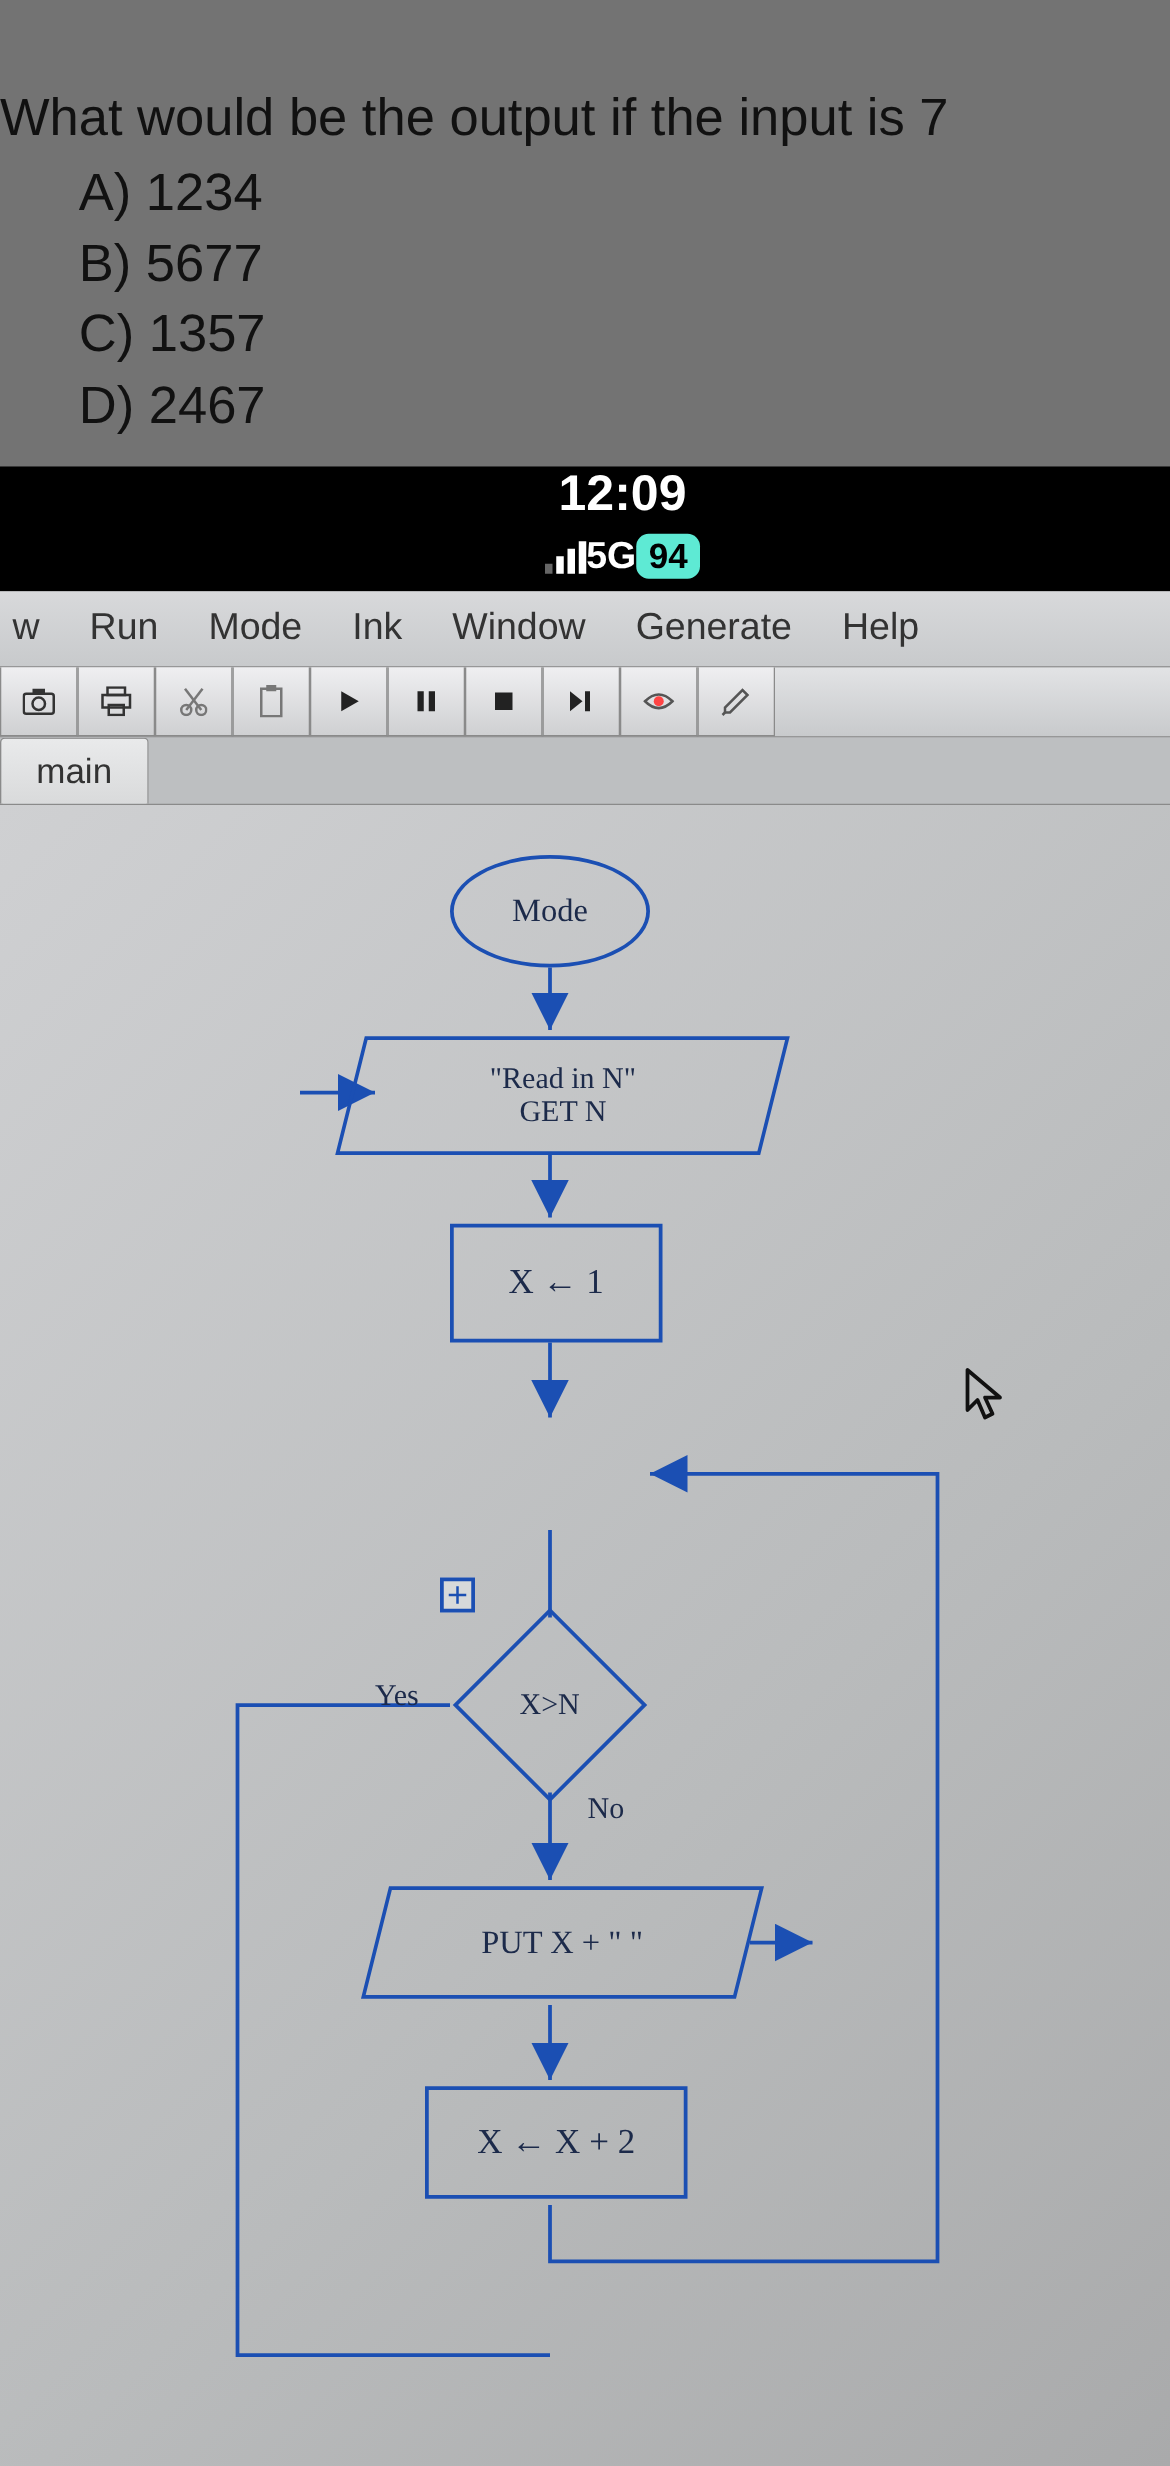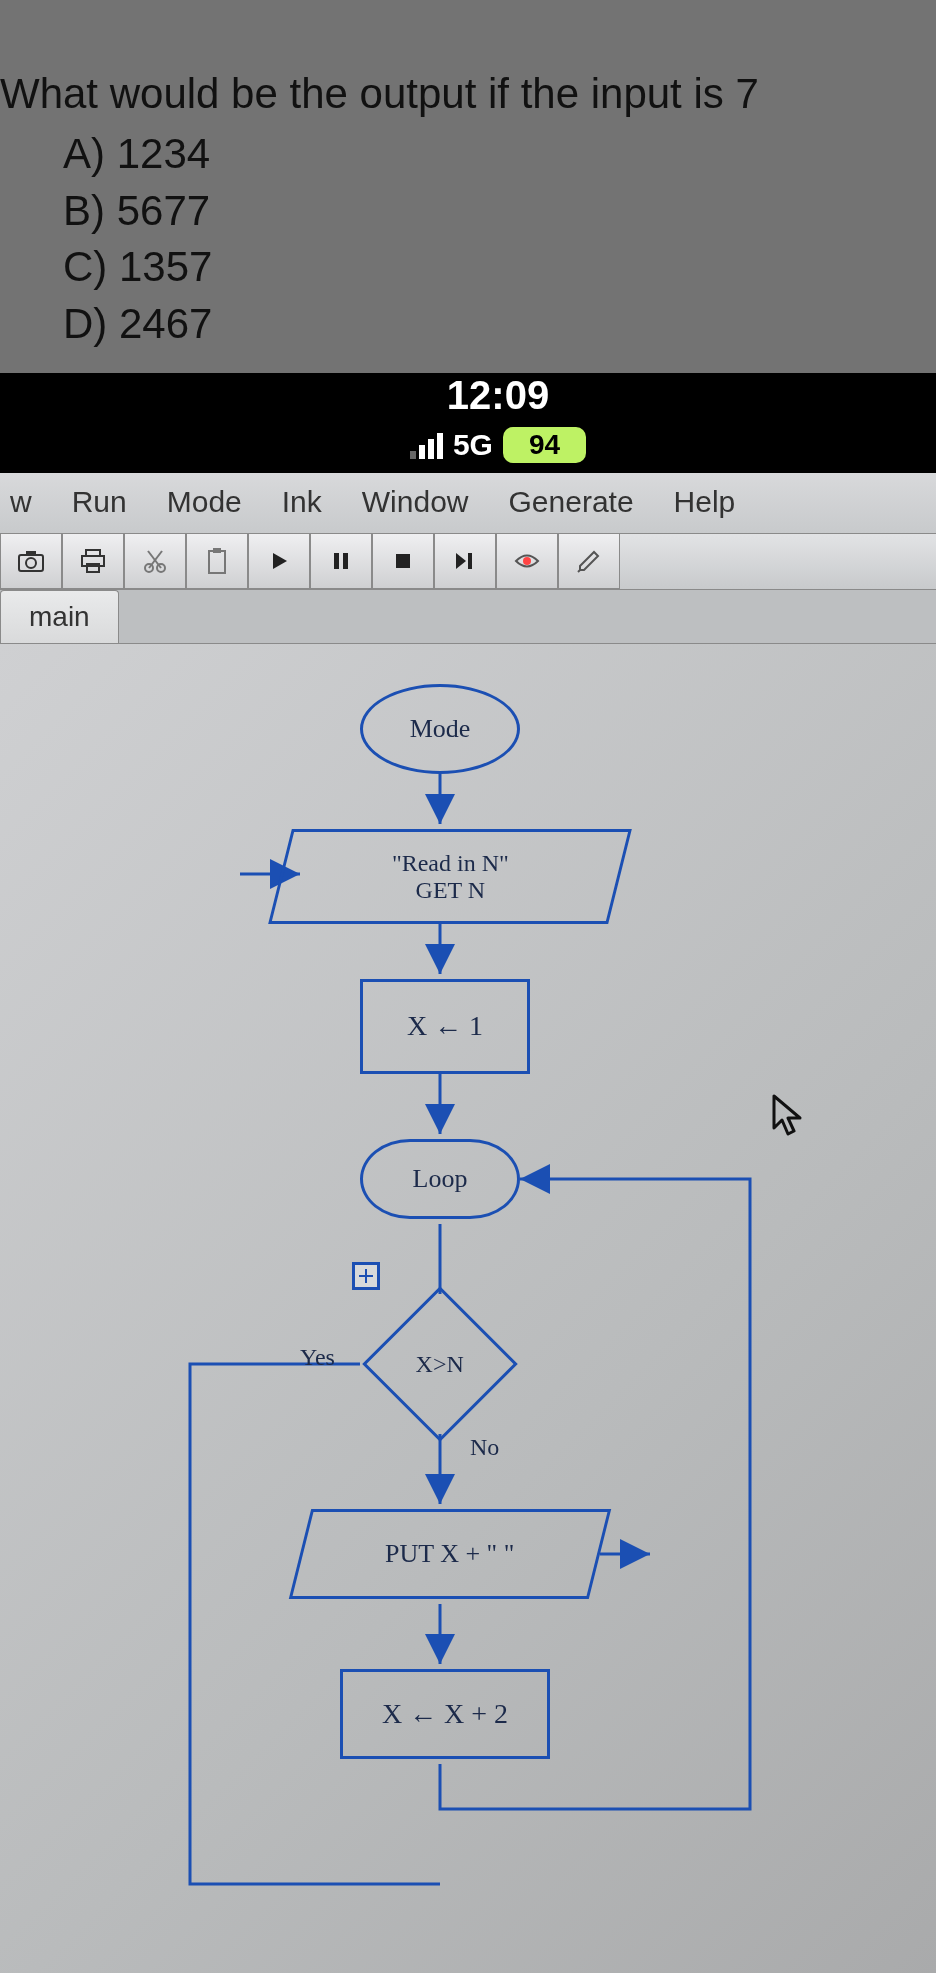--- a/index.html
+++ b/index.html
@@ -43,45 +43,44 @@
     color: #fff;
     flex-direction: column;
   }
   .status-time {
     font-size: 40px;
     font-weight: bold;
   }
   .status-right {
     display: flex;
     align-items: center;
-    gap: 10px;
   }
   .signal-bars {
     display: inline-flex;
     align-items: flex-end;
     gap: 3px;
     height: 28px;
   }
   .signal-bars span {
     width: 6px;
     background: #fff;
     display: inline-block;
   }
   .signal-bars span.dim { background: #666; }
   .net-label {
     font-size: 30px;
     font-weight: 600;
     color: #fff;
   }
   .battery-badge {
-    background: #bef264;
+    background: #5eead4;
     color: #000;
     font-weight: bold;
     font-size: 28px;
-    padding: 2px 26px;
+    padding: 2px 10px;
     border-radius: 10px;
   }
   .app-window {
     position: absolute;
     left: 0;
     top: 100px;
     width: 100%;
     height: 1500px;
     background: linear-gradient(180deg, #b6b8ba 0%, #c5c6c8 30%, #b2b3b4 100%);
     overflow: hidden;
@@ -334,23 +333,20 @@
 
       <div class="node io" style="left:280px; top:185px; width:340px; height:95px; font-size:24px;">
         <span style="white-space:pre-line">"Read in N"
 GET N</span>
       </div>
 
       <div class="node process" style="left:360px; top:335px; width:170px; height:95px; font-size:28px;">
         <span>X ← 1</span>
       </div>
 
-      <div class="node loop-node" style="left:360px; top:495px; width:160px; height:80px; font-size:26px;">
-        <span>Loop</span>
-      </div>
 
       <div class="breakpoint" style="left:352px; top:618px;"></div>
 
       <div class="node decision" style="left:385px; top:665px; width:110px; height:110px; font-size:24px;">
         <span>X&gt;N</span>
       </div>
       <div class="label" style="left:300px; top:700px;">Yes</div>
       <div class="label" style="left:470px; top:790px;">No</div>
 
       <div class="node io" style="left:300px; top:865px; width:300px; height:90px; font-size:26px;">

